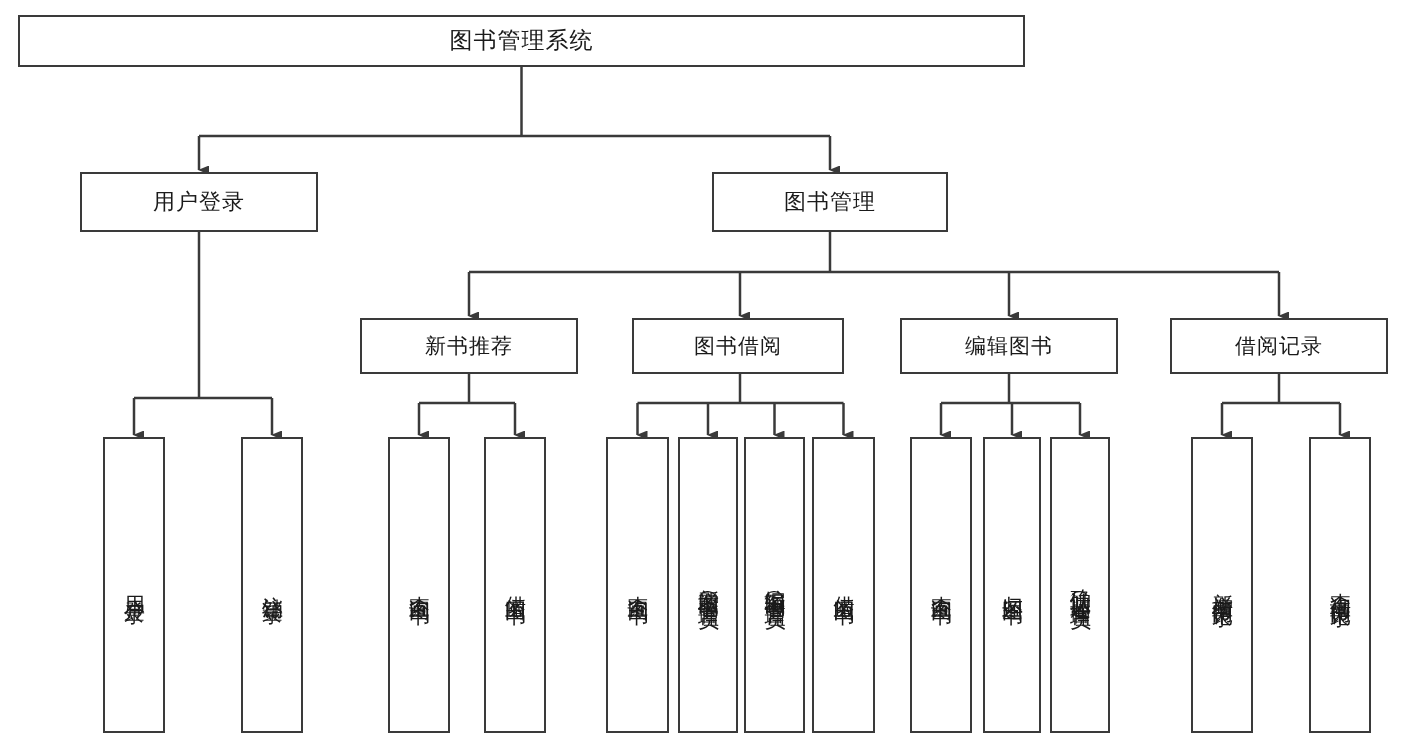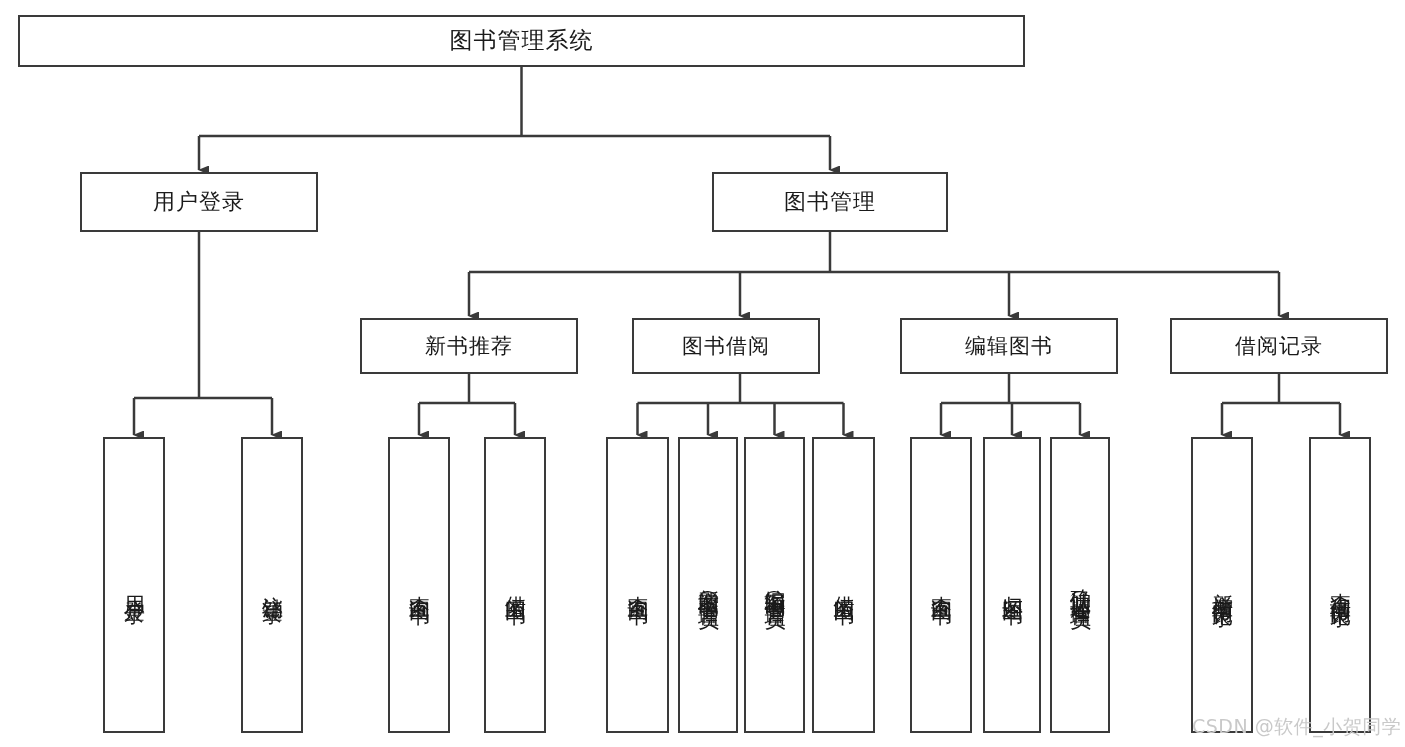--- a/index.html
+++ b/index.html
@@ -105,21 +105,21 @@
       </div>
       <div class="node-box level2" style="left: 80px; top: 172px; width: 238px; height: 60px; border-color: rgb(58, 58, 58);">
         <span class="node-label" style="color: rgb(26, 26, 26);">用户登录</span>
       </div>
       <div class="node-box level2" style="left: 712px; top: 172px; width: 236px; height: 60px; border-color: rgb(58, 58, 58);">
         <span class="node-label" style="color: rgb(26, 26, 26); text-align: center;">图书管理</span>
       </div>
       <div class="node-box level3" style="left: 360px; top: 318px; width: 218px; height: 56px; border-color: rgb(58, 58, 58); align-items: center;">
         <span class="node-label" style="color: rgb(26, 26, 26);">新书推荐</span>
       </div>
-      <div class="node-box level3" style="left: 632px; top: 318px; width: 188px; height: 56px; border-color: rgb(58, 58, 58);">
+      <div class="node-box level3" style="left: 632px; top: 318px; width: 212px; height: 56px; border-color: rgb(58, 58, 58);">
         <span class="node-label" style="color: rgb(26, 26, 26);">图书借阅</span>
       </div>
       <div class="node-box level3" style="left: 900px; top: 318px; width: 218px; height: 56px; border-color: rgb(58, 58, 58);">
         <span class="node-label" style="color: rgb(26, 26, 26);">编辑图书</span>
       </div>
       <div class="node-box level3" style="left: 1170px; top: 318px; width: 218px; height: 56px; border-color: rgb(58, 58, 58);">
         <span class="node-label" style="color: rgb(26, 26, 26);">借阅记录</span>
       </div>
       <div class="node-box vertical level4" style="left: 103px; top: 437px; width: 62px; height: 296px; border-color: rgb(58, 58, 58);">
         <span class="node-label" style="color: rgb(26, 26, 26);">用户登录</span>
@@ -154,14 +154,13 @@
       <div class="node-box vertical level4" style="left: 1050px; top: 437px; width: 60px; height: 296px; border-color: rgb(58, 58, 58);">
         <span class="node-label" style="color: rgb(26, 26, 26);">确认归还（管理员）</span>
       </div>
       <div class="node-box vertical level4" style="left: 1191px; top: 437px; width: 62px; height: 296px; border-color: rgb(58, 58, 58);">
         <span class="node-label" style="color: rgb(26, 26, 26);">新增借阅记录</span>
       </div>
       <div class="node-box vertical level4" style="left: 1309px; top: 437px; width: 62px; height: 296px; border-color: rgb(58, 58, 58);">
         <span class="node-label" style="color: rgb(26, 26, 26);">查询借阅记录</span>
       </div>
     </div>
-  <div class="watermark" style="left: 1192px; top: 714px; color: rgb(201, 201, 201);">CSDN @软件_小贺同学</div>
 </div>
 
 </body></html>

